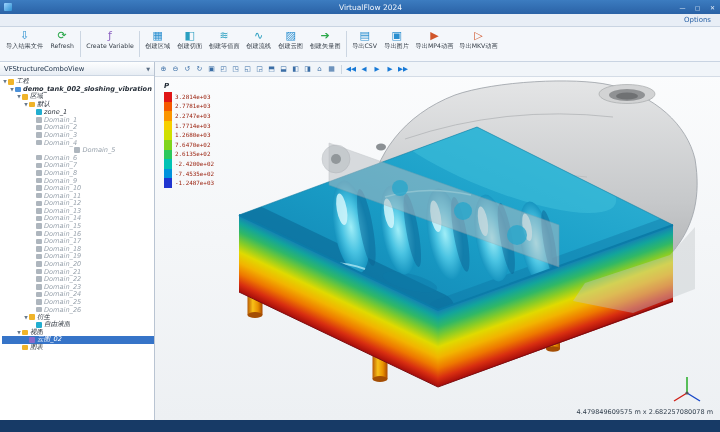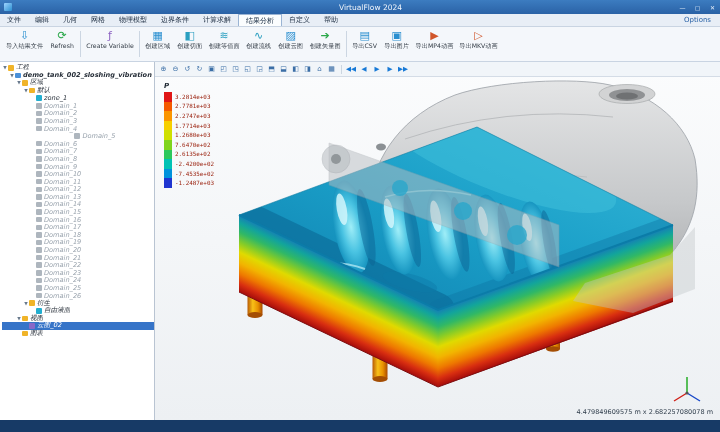--- a/index.html
+++ b/index.html
@@ -68,32 +68,20 @@
   <div class="app-icon"></div>
   <div class="title-center">VirtualFlow 2024</div>
   <div class="win-controls">
     <div class="win-btn">—</div>
     <div class="win-btn">▢</div>
     <div class="win-btn">✕</div>
   </div>
 </div>
 
 <div class="menubar">
-  <div class="menu-items" id="menuItems">
-      <div class="menu-item">文件</div>
-      <div class="menu-item">编辑</div>
-      <div class="menu-item">几何</div>
-      <div class="menu-item">网格</div>
-      <div class="menu-item">物理模型</div>
-      <div class="menu-item">边界条件</div>
-      <div class="menu-item">计算求解</div>
-      <div class="menu-item active">结果分析</div>
-      <div class="menu-item">自定义</div>
-      <div class="menu-item">帮助</div>
-    </div>
   <div class="menu-options">Options</div>
 </div>
 
 <div class="ribbon" id="ribbon">
     <div class="rb-btn">
       <div class="rb-ic" style="color: rgb(42, 143, 208);">⇩</div>
       <div class="rb-lb">导入结果文件</div>
     </div>
     <div class="rb-btn">
       <div class="rb-ic" style="color: rgb(42, 168, 74);">⟳</div>
@@ -144,20 +132,24 @@
     </div>
     <div class="rb-btn">
       <div class="rb-ic" style="color: rgb(208, 85, 42);">▷</div>
       <div class="rb-lb">导出MKV动画</div>
     </div>
   </div>
 
 <div class="content">
 
   <div class="sidebar">
+    <div class="sb-header">
+      <span>VFStructureComboView</span>
+      <span class="sb-caret">▼</span>
+    </div>
     <div class="tree" id="tree">
         <div class="t-row" style="padding-left: 0px;">
           <div class="t-exp">▼</div>
           <div class="t-ic" style="background: rgb(240, 180, 41);"></div>
           <div class="t-lb">工程</div>
         </div>
         <div class="t-row bold" style="padding-left: 7px;">
           <div class="t-exp">▼</div>
           <div class="t-ic" style="background: rgb(74, 144, 217);"></div>
           <div class="t-lb">demo_tank_002_sloshing_vibration</div>

